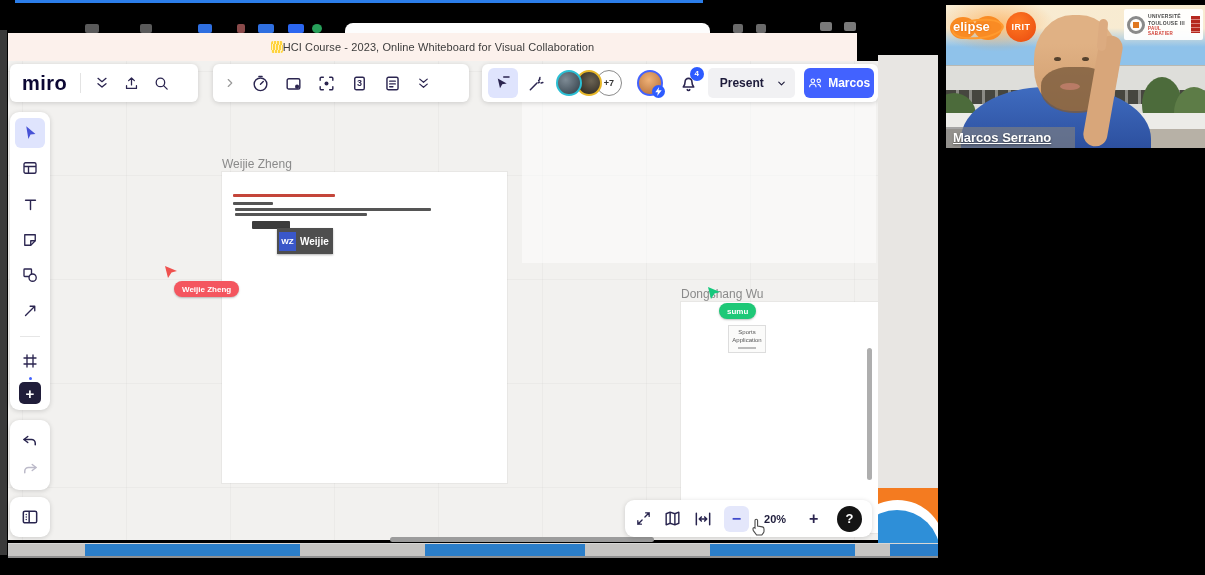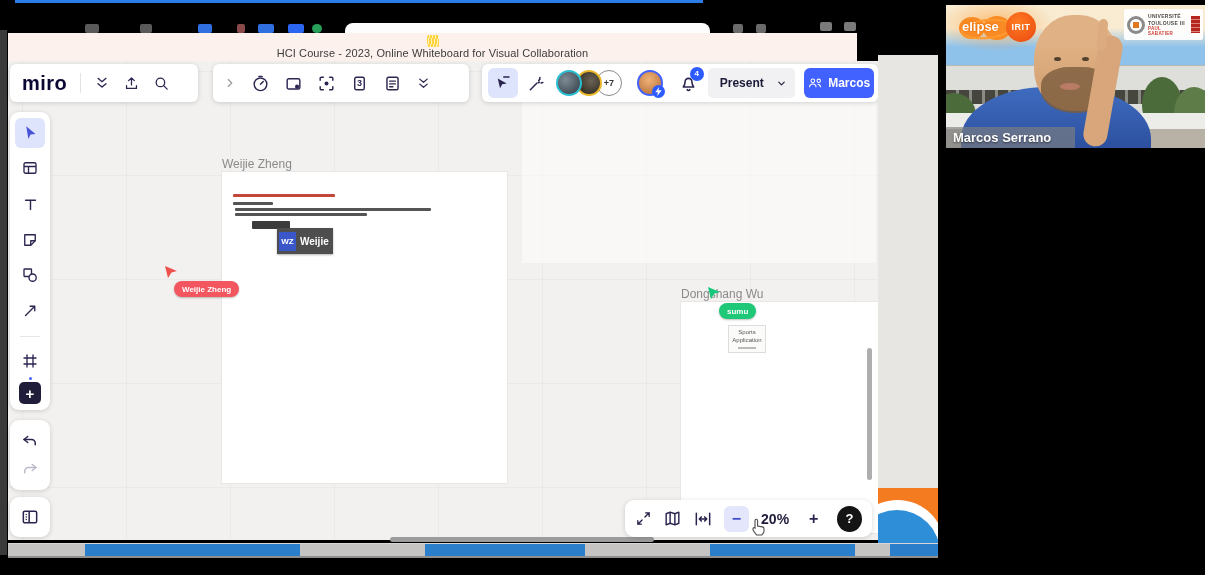--- a/index.html
+++ b/index.html
@@ -6,21 +6,21 @@
   #stage{position:relative;width:1205px;height:575px;background:#000;overflow:hidden;
          font-family:"Liberation Sans",sans-serif;-webkit-font-smoothing:antialiased;}
   .abs{position:absolute;}
   
   .blueline{left:15px;top:0;width:688px;height:3px;background:#2b7de9;}
   .leftedge{left:0;top:30px;width:7px;height:525px;background:#3a3a3a;}
   .stub{position:absolute;top:24px;height:9px;border-radius:2px;}
   .urlbar{position:absolute;left:345px;top:23px;width:365px;height:11px;background:#fdfdfd;
           border-radius:8px 8px 0 0;}
   .tabbar{left:8px;top:33px;width:849px;height:28px;background:#fcf1ec;display:flex;
-          align-items:center;justify-content:center;flex-direction:column;}
+          align-items:center;justify-content:center;}
   .tabtitle{font-size:11px;color:#3c3c3c;font-weight:500;letter-spacing:.1px;}
   .fireworks{width:12px;height:12px;border-radius:2px;
      background:repeating-linear-gradient(100deg,#ffd23e 0 2px,#fff3c0 2px 3px);}
   
   .canvas{left:8px;top:61px;width:870px;height:479px;background:#f2f1ef;
      background-image:linear-gradient(rgba(0,0,0,.028) 1px,transparent 1px),
                       linear-gradient(90deg,rgba(0,0,0,.028) 1px,transparent 1px);
      background-size:104px 104px;background-position:14px 10px;}
   .ghost{left:514px;top:34px;width:354px;height:168px;background:rgba(255,255,255,.5);}
   .frame-title{font-size:12px;color:#8a8a8a;}
@@ -60,21 +60,21 @@
   .btn-share{width:70px;height:30px;background:#4262ff;border-radius:6px;display:flex;gap:5px;
      align-items:center;justify-content:center;color:#fff;font-size:12px;font-weight:bold;}
   .darkplus{width:22px;height:22px;background:#201d3a;border-radius:5px;color:#fff;font-size:15px;
      font-weight:bold;display:flex;align-items:center;justify-content:center;position:relative;}
   .bluedot{position:absolute;top:-5px;left:10px;width:3px;height:3px;border-radius:50%;background:#4262ff;}
   .zoombtn{width:26px;height:26px;border-radius:6px;display:flex;align-items:center;justify-content:center;
      font-size:16px;font-weight:bold;color:#2b2550;}
   .zoombtn.hl{background:#e4e7fb;color:#3f4acb;}
   .helpbtn{width:26px;height:26px;border-radius:50%;background:#141414;color:#fff;font-size:13px;
      font-weight:bold;display:flex;align-items:center;justify-content:center;}
-  .zoomlvl{font-size:14px;font-weight:bold;color:#1d1b3a;width:32px;text-align:center;}
+  .zoomlvl{font-size:11px;font-weight:bold;color:#1d1b3a;width:32px;text-align:center;}
   
   .behind{left:878px;top:55px;width:60px;height:488px;background:#e8e6e3;overflow:hidden;}
   .segbar{left:8px;top:543px;width:930px;height:13px;background:#c5c4c2;overflow:hidden;
           border-top:1px solid #d8d7d5;}
   .seg{position:absolute;top:0;height:13px;background:#2b7ec9;}
   .botline{left:8px;top:556px;width:930px;height:2px;background:#8f8f8f;}
   
   .webcam{left:946px;top:5px;width:259px;height:143px;background:#8fc2ea;overflow:hidden;}
   .wc-cream{left:0;top:0;width:259px;height:42px;
      background:linear-gradient(180deg,rgba(250,236,209,.98) 55%,rgba(250,236,209,0));}
@@ -93,22 +93,22 @@
   .wc-beard{left:95px;top:62px;width:70px;height:46px;border-radius:40% 40% 48% 48%;
      background:rgba(122,91,61,.8);}
   .wc-mouth{left:114px;top:78px;width:20px;height:7px;border-radius:50%;background:#b97b66;}
   .wc-eye{position:absolute;width:7px;height:4px;border-radius:50%;background:#55422e;}
   .wc-arm{left:145px;top:30px;width:24px;height:112px;background:#d8a67a;border-radius:12px;
      transform:rotate(10deg);}
   .wc-finger{left:152px;top:14px;width:9px;height:32px;background:#dcab80;border-radius:5px;
      transform:rotate(5deg);}
   .wc-name{left:0;top:122px;width:122px;height:21px;background:rgba(128,128,128,.65);color:#fff;
      font-size:13px;font-weight:bold;display:flex;align-items:center;padding-left:7px;
-     text-shadow:0 1px 2px rgba(0,0,0,.55);}
-  .lg-elipse{left:13px;top:6px;width:54px;height:32px;}
+     text-shadow:0 1px 2px rgba(0,0,0,.55);text-decoration:underline;}
+  .lg-elipse{left:4px;top:6px;width:54px;height:32px;}
   .lg-elipse .blob{position:absolute;background:#f98b24;border-radius:50%;}
   .lg-elipse .ring{position:absolute;left:2px;top:8px;width:48px;height:16px;border:2px solid #ff9a2e;
      border-radius:50%;transform:rotate(-6deg);}
   .lg-elipse .txt{position:absolute;left:3px;top:8px;font-size:13px;font-weight:bold;color:#fff;
      text-shadow:0 0 2px #e86a00,0 0 1px #e86a00;}
   .lg-irit{left:60px;top:7px;width:30px;height:30px;border-radius:50%;
      background:radial-gradient(circle at 40% 35%,#ff7a22,#e9480f);display:flex;align-items:center;
      justify-content:center;color:#fff;font-weight:bold;font-size:9px;letter-spacing:.5px;}
   .lg-uni{left:178px;top:4px;width:79px;height:31px;background:rgba(255,255,255,.93);border-radius:2px;
      display:flex;align-items:center;padding:2px 3px;box-sizing:border-box;gap:3px;}

